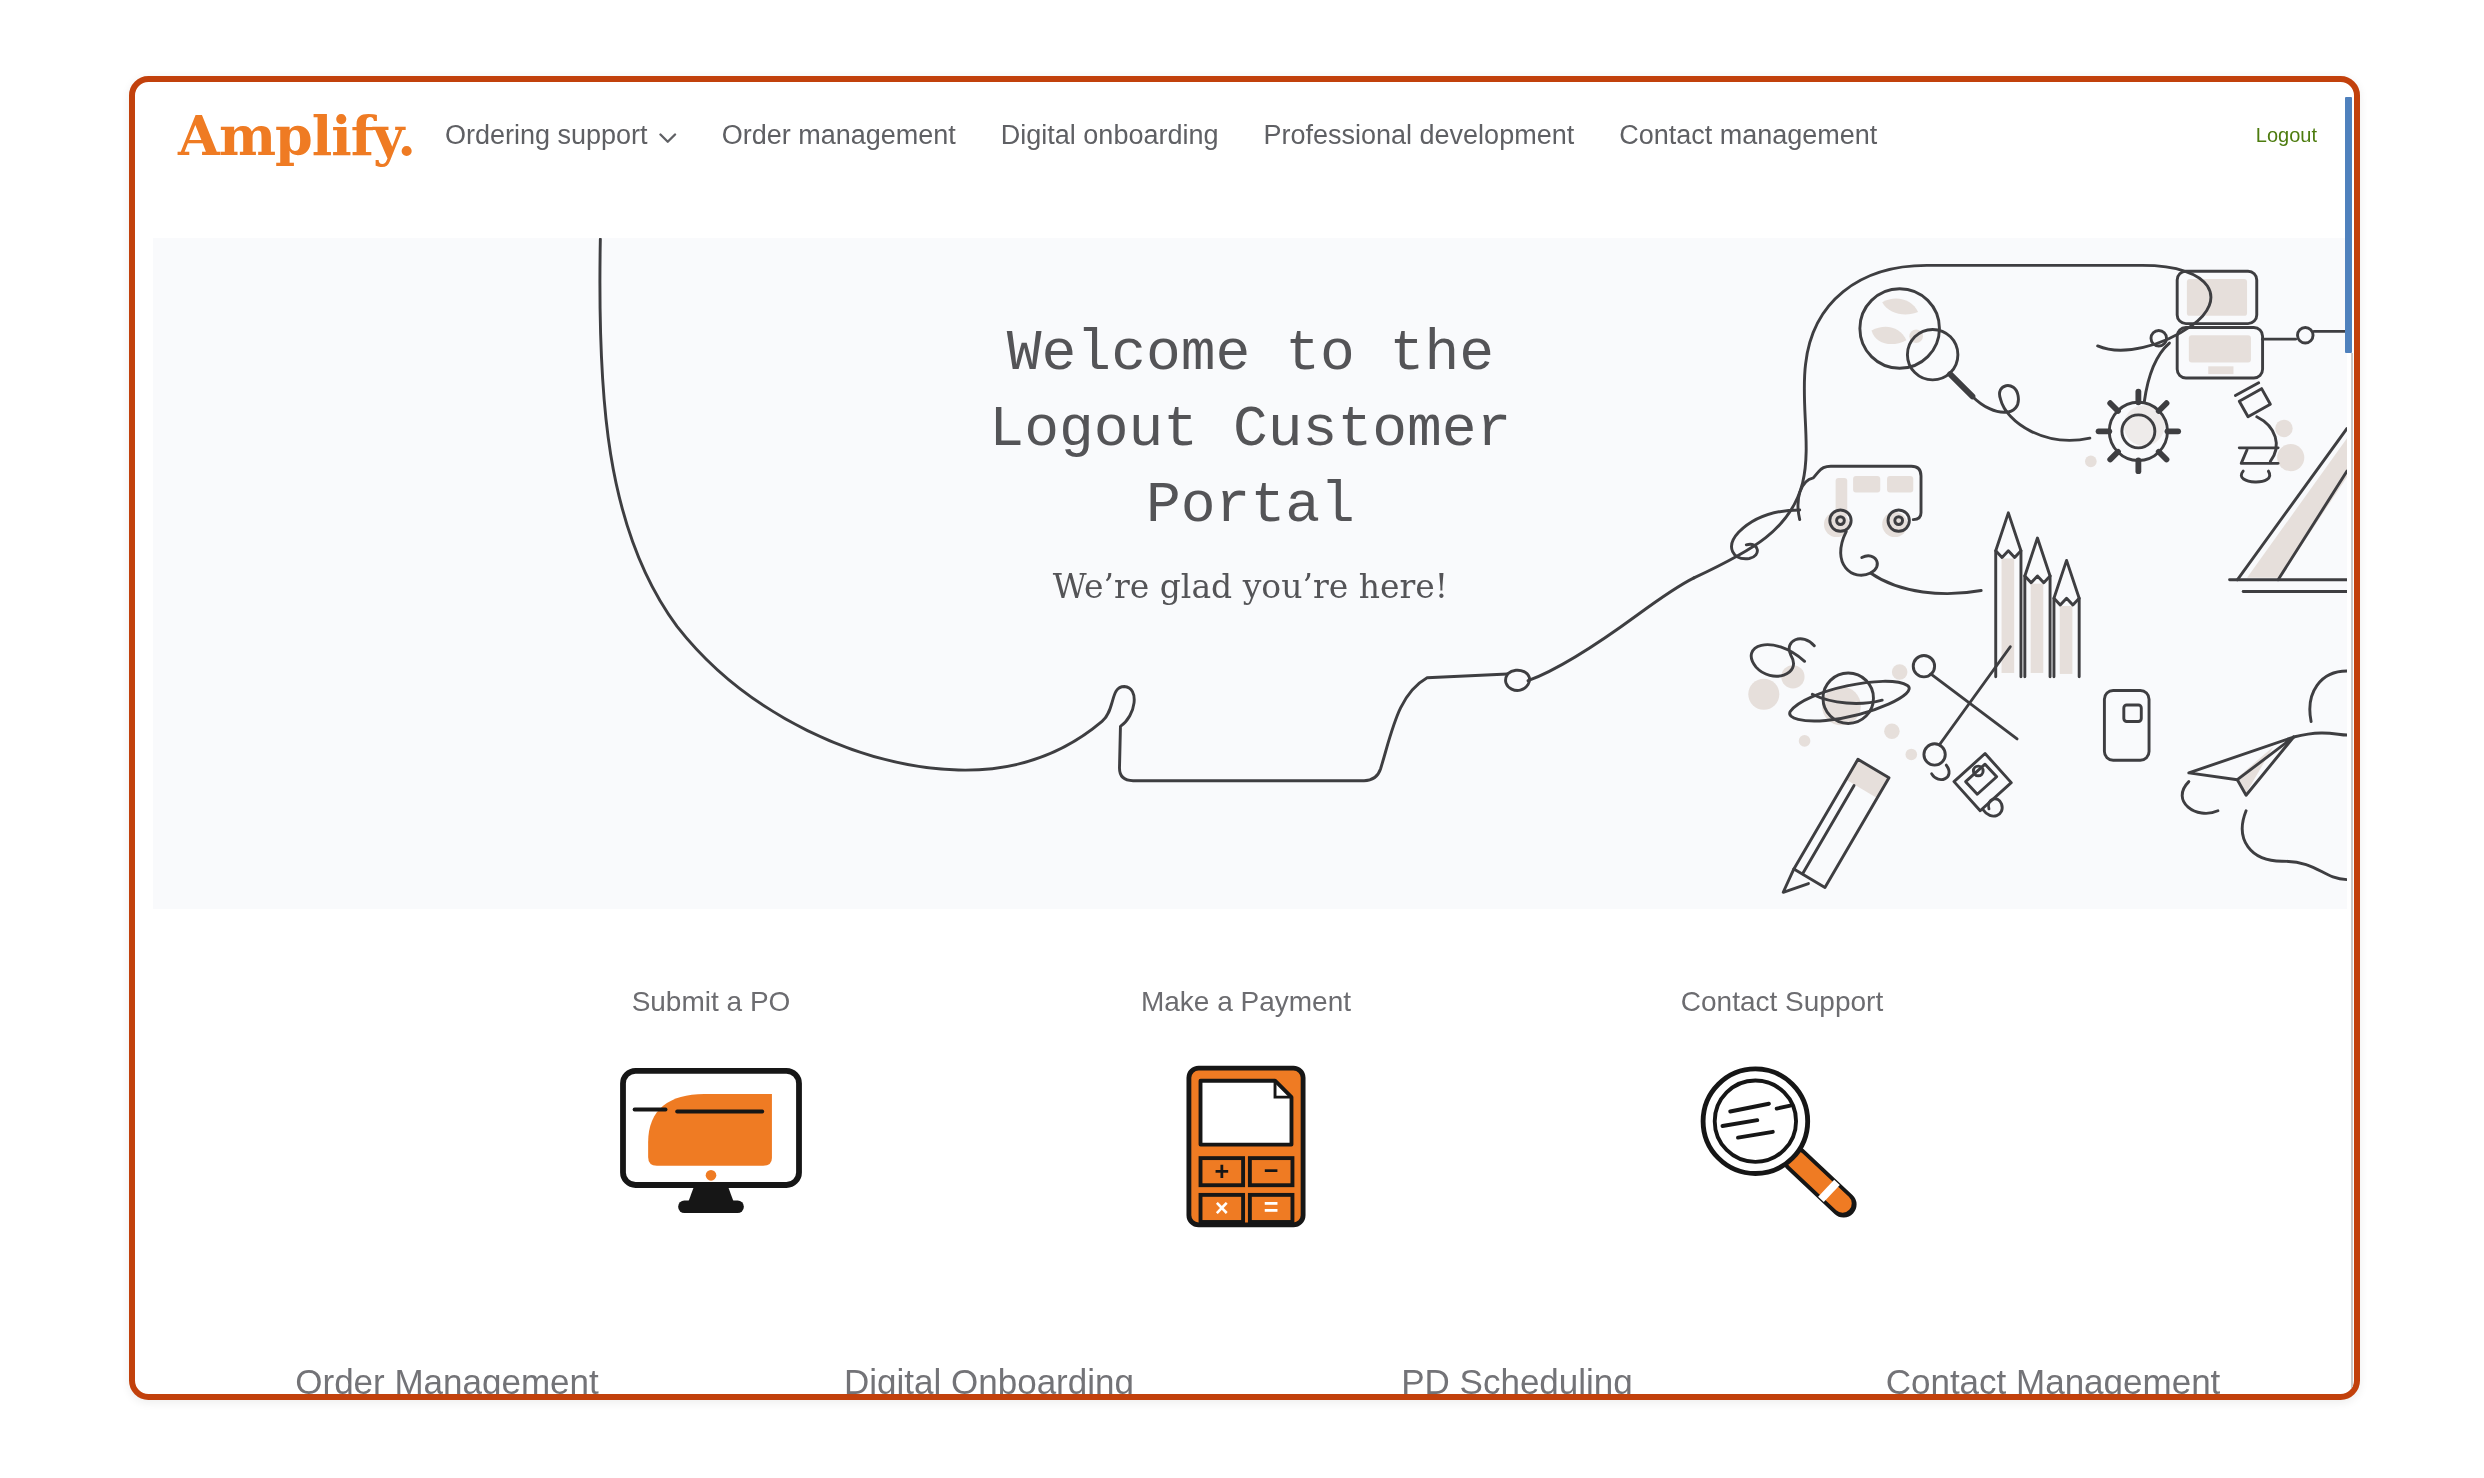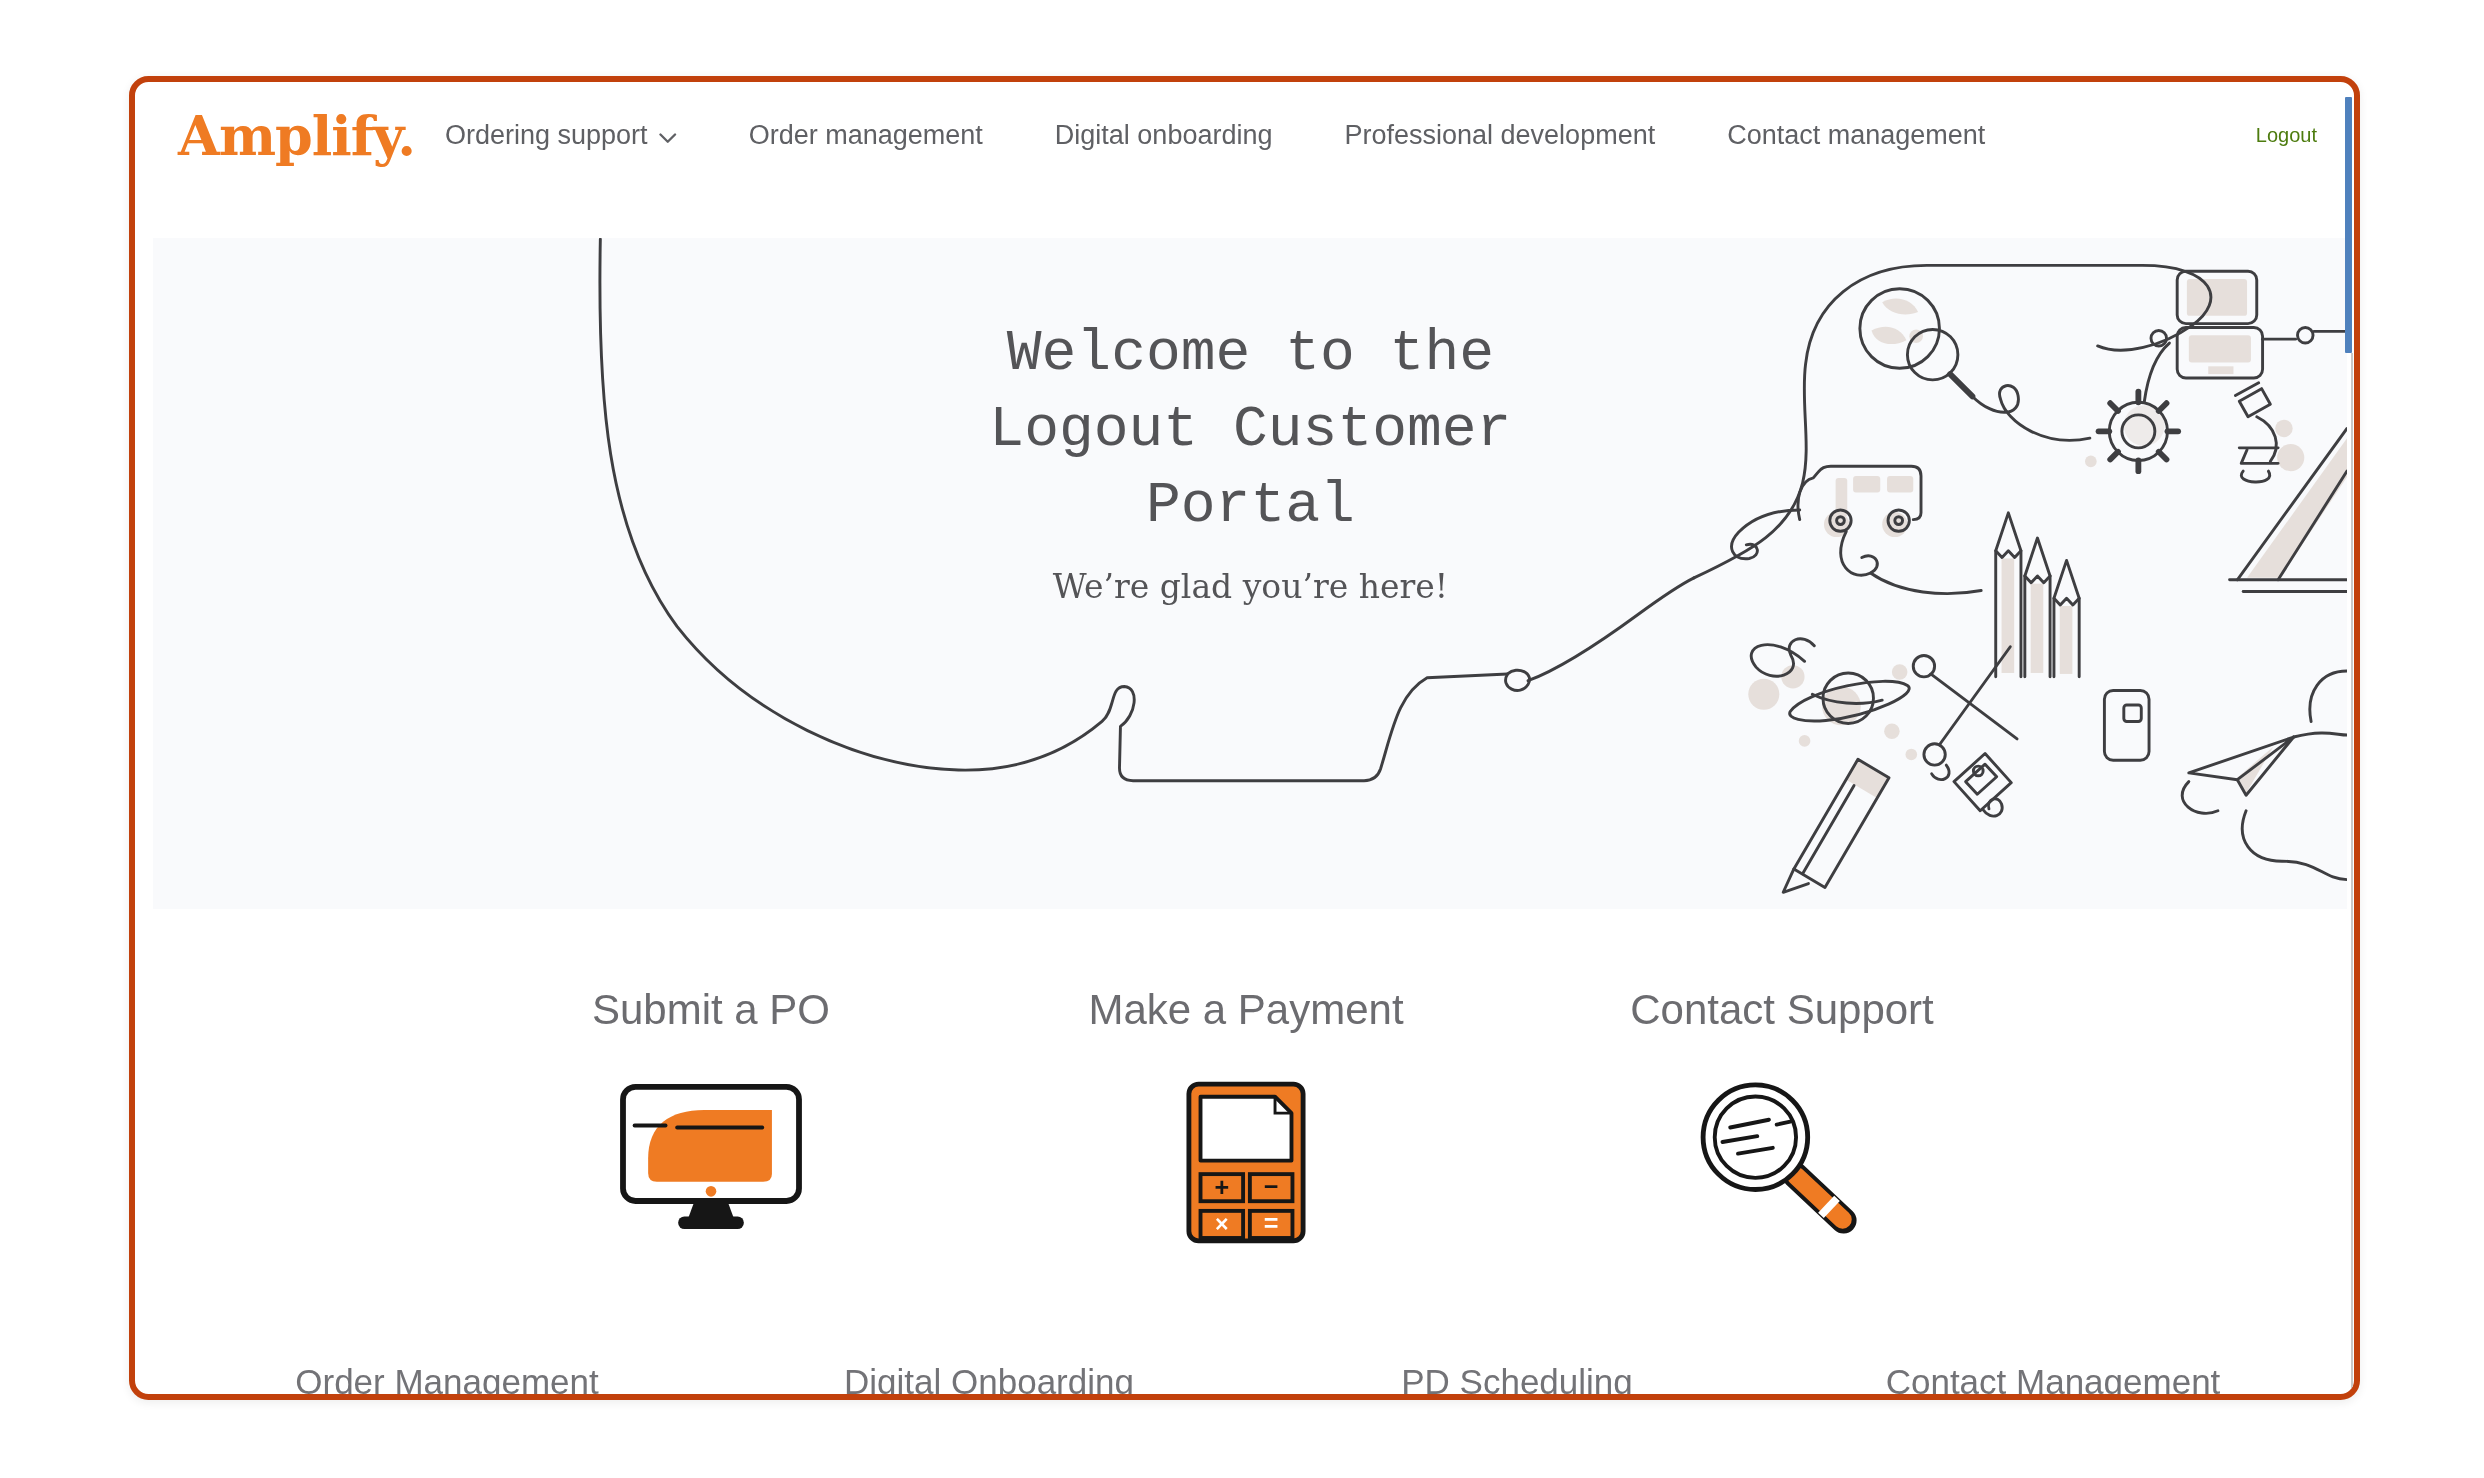--- a/index.html
+++ b/index.html
@@ -13,21 +13,21 @@
     overflow:hidden;
   }
 
   
   .logo {
     position:absolute; left:43px; top:0; height:107px; display:flex; align-items:center;
     font-family:"DejaVu Serif", serif; font-weight:700; font-size:54px; letter-spacing:-1px;
     color:#ef7b23; cursor:pointer;
   }
   .nav {
-    position:absolute; left:310px; top:0; height:107px; display:flex; align-items:center; gap:72px;
+    position:absolute; left:310px; top:0; height:107px; display:flex; align-items:center; gap:45px;
   }
   .nav-item {
     font-size:27px; color:#5f6064; white-space:nowrap; cursor:pointer; display:flex; align-items:center;
   }
   .nav-item .chev { margin-left:11.6px; display:inline-block; }
   .logout {
     position:absolute; right:37px; top:0; height:107px; display:flex; align-items:center;
     font-size:20px; color:#4d7c0f; cursor:pointer;
   }
 
@@ -45,21 +45,21 @@
   .hero-title {
     font-family:Liberation Mono, monospace; font-weight:400; font-size:58px; line-height:76px;
     color:#545457;
   }
   .hero-subtitle {
     margin-top:23px; font-family:"DejaVu Serif", serif; font-size:33px; color:#545457;
   }
 
   
   .feature { position:absolute; width:408px; transform:translateX(-50%); text-align:center; cursor:pointer; }
-  .feature-label { font-size:42px; color:#6c6c70; }
+  .feature-label { font-size:28px; color:#6c6c70; }
   .feature-icon { margin-top:47px; }
   .f1 { left:576px; top:904px; }
   .f2 { left:1111px; top:904px; }
   .f3 { left:1647px; top:904px; }
   .f1 .feature-icon { margin-top:49px; }
 
   
   .section-label {
     position:absolute; top:1280px; transform:translateX(-50%);
     font-size:35px; color:#737377; white-space:nowrap; cursor:pointer;

